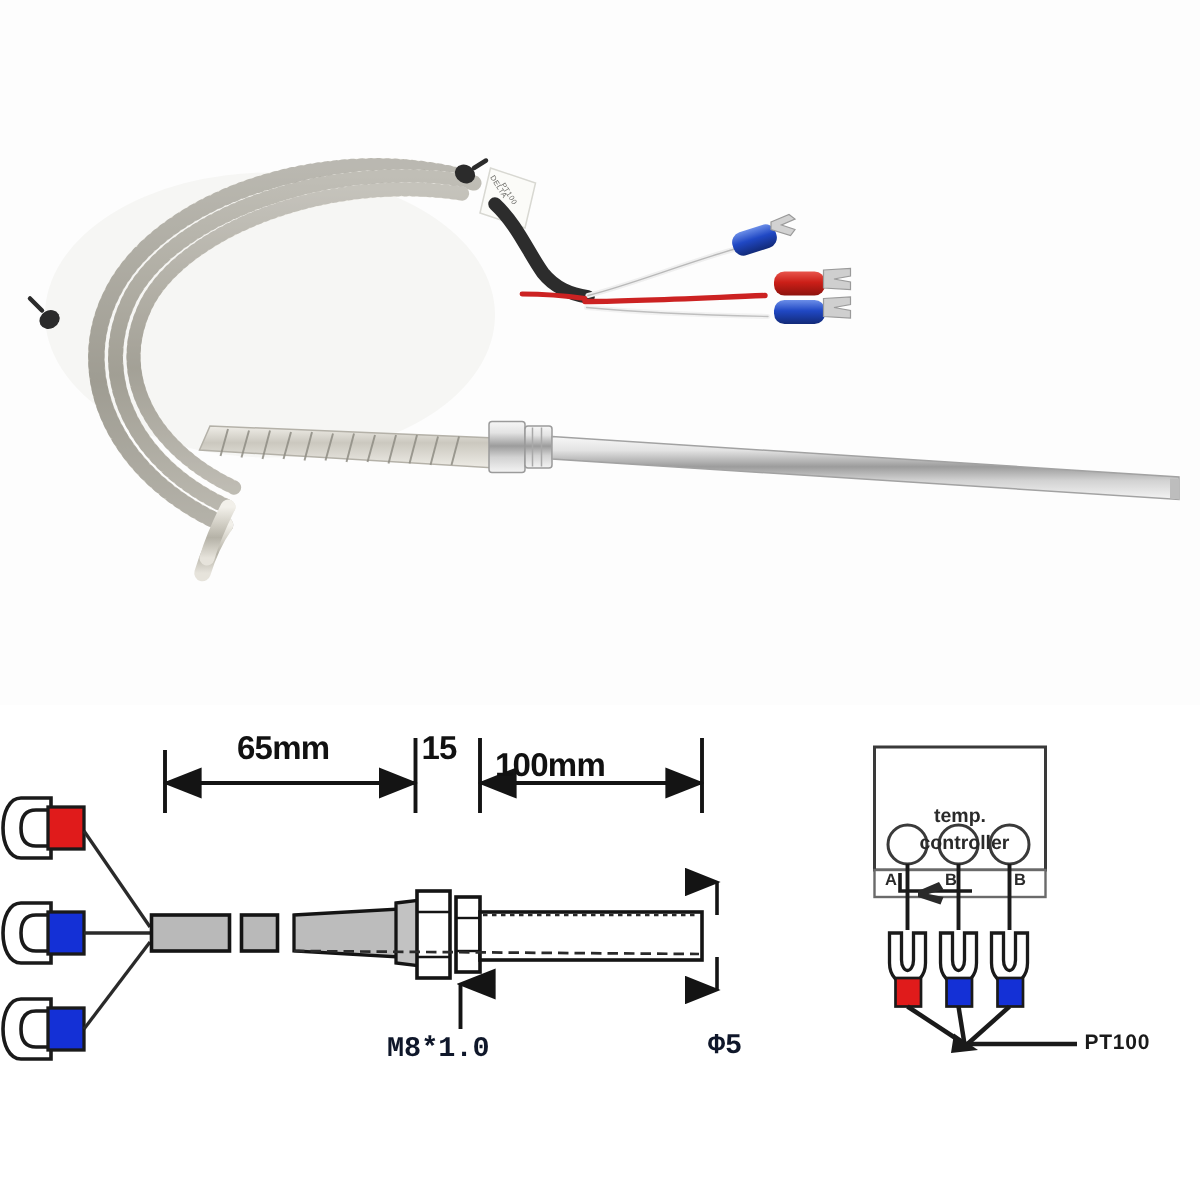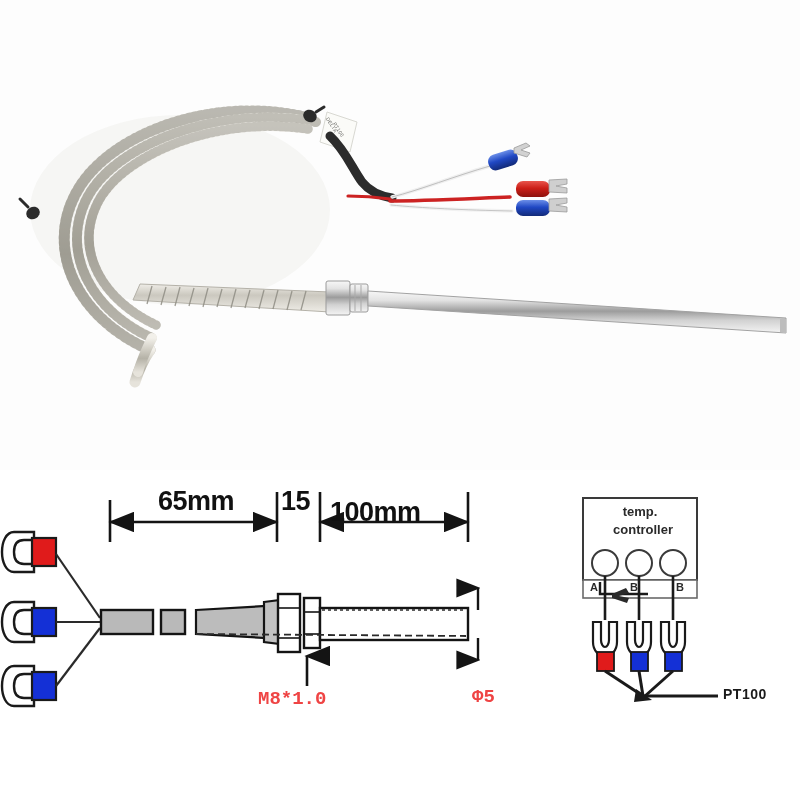--- a/index.html
+++ b/index.html
@@ -10,26 +10,26 @@
 
   
   .photo{position:absolute;left:0;top:0;width:800px;height:470px;background:#fdfdfd;}
 
   .tagtext{position:absolute;font-size:5px;color:#6a6a66;letter-spacing:.3px;
            transform:rotate(58deg);transform-origin:left top;white-space:nowrap;}
 
   
   .diagram{position:absolute;left:0;top:470px;width:800px;height:330px;background:#ffffff;}
 
-  .dimlabel{position:absolute;font-weight:bold;font-size:27px;color:#111;
+  .dimlabel{position:absolute;font-weight:bold;font-size:22px;color:#111;
             letter-spacing:-.5px;white-space:nowrap;}
   .calloutlabel{position:absolute;font-family:"Liberation Mono", monospace;
-                font-weight:bold;font-size:19px;color:#ef4444;white-space:nowrap;}
+                font-weight:bold;font-size:19px;color:#0f172a;white-space:nowrap;}
   .ctrltext{position:absolute;font-weight:bold;font-size:13px;color:#2a2a2a;
-            white-space:nowrap;text-align:center;}
+            white-space:nowrap;text-align:center;margin-top:32px;}
   .termlabel{position:absolute;font-weight:bold;font-size:11px;color:#2a2a2a;}
   .pt100label{position:absolute;font-weight:bold;font-size:14px;color:#1a1a1a;
               letter-spacing:.5px;white-space:nowrap;}
 </style>
 </head>
 <body>
 
 <div class="stage">
 
   <div class="photo">

